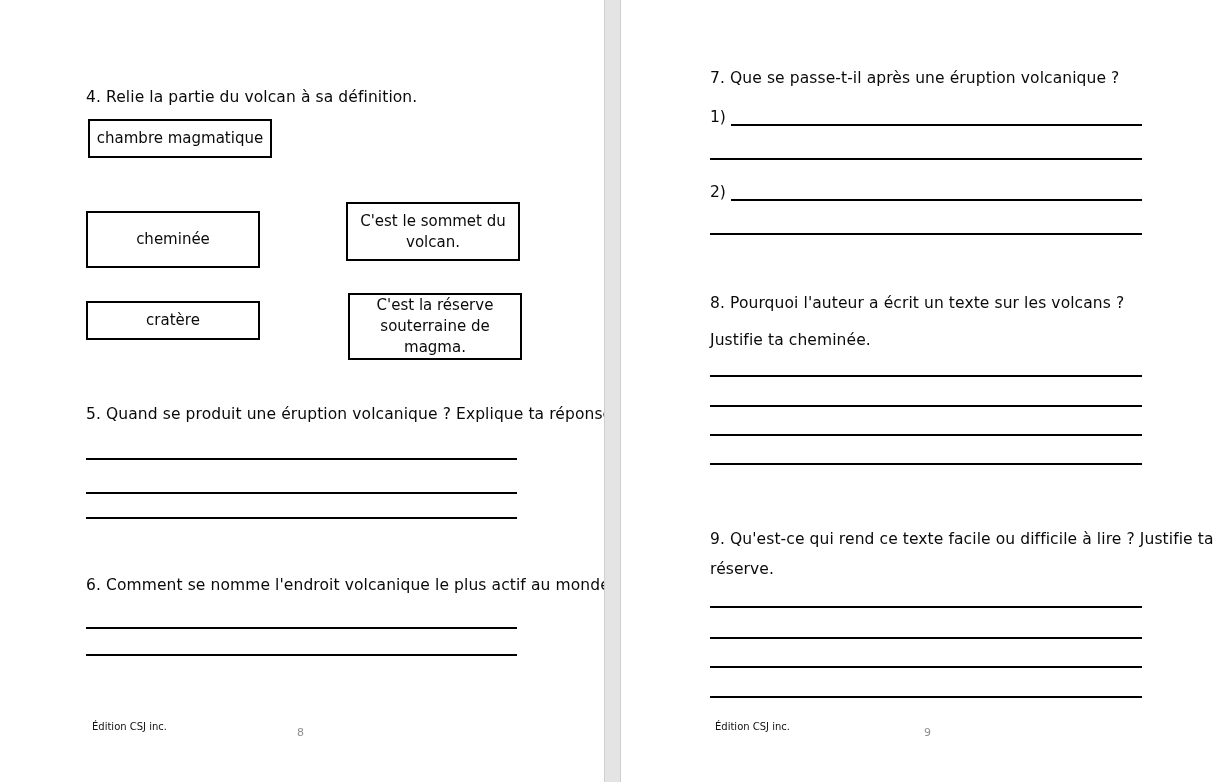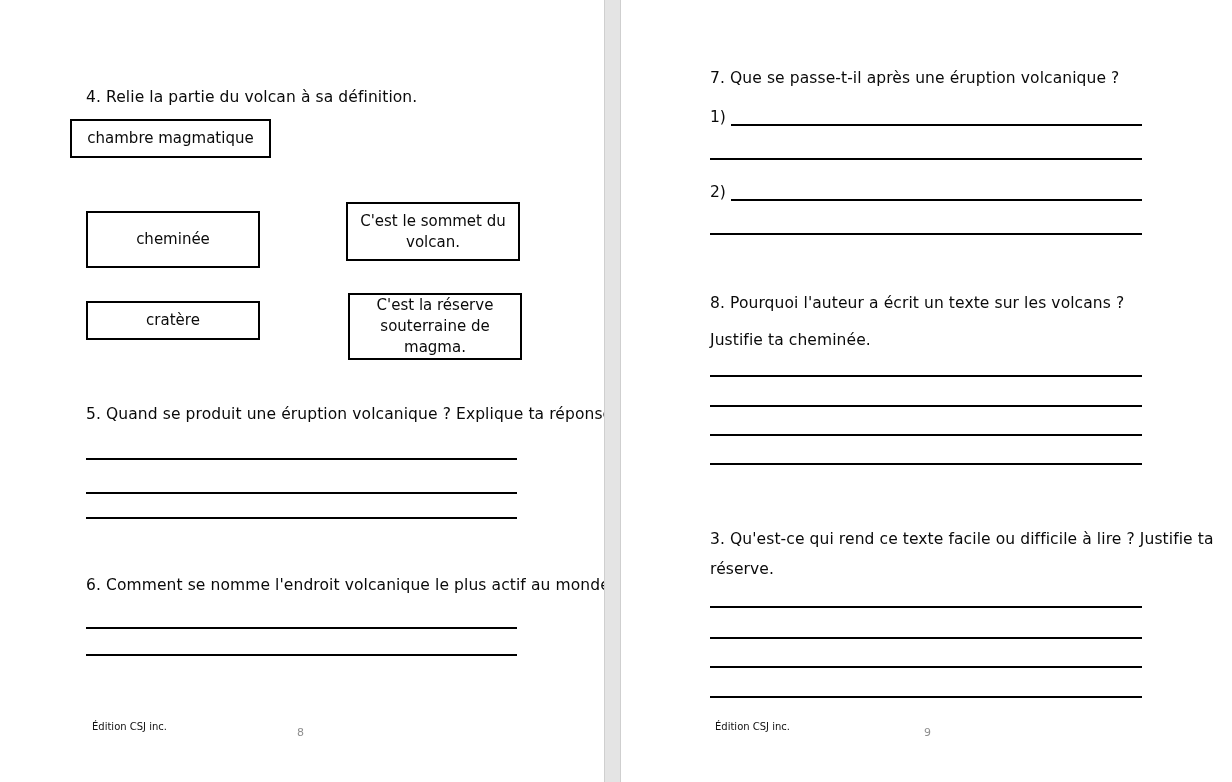--- a/index.html
+++ b/index.html
@@ -122,21 +122,21 @@
 </head>
 <body>
 
 <div class="spread">
 
   <section class="page page-left">
     <div class="page-inner">
 
       <div class="q-text" style="left:86px; top:68px;margin-top:19px;">4. Relie la partie du volcan à sa définition.</div>
 
-      <div class="mbox mbox-term" style="left:70px; top:119px; width:201px; height:39px;">chambre magmatique</div>
+      <div class="mbox mbox-term" style="left:88px; top:119px; width:184px; height:39px;">chambre magmatique</div>
 
       <div class="mbox mbox-term" style="left:86px; top:211px; width:174px; height:57px;text-align:center;">cheminée</div>
 
       <div class="mbox mbox-term" style="left:86px; top:301px; width:174px; height:39px;">cratère</div>
 
 
       <div class="mbox mbox-def" style="left:346px; top:202px; width:174px; height:59px;">C'est le sommet du volcan.</div>
 
       <div class="mbox mbox-def" style="left:348px; top:293px; width:174px; height:67px;">C'est la réserve souterraine de magma.</div>
 
@@ -173,21 +173,21 @@
       <div class="rule" style="left:89px; top:233px; width:432px;"></div>
 
       <div class="q-text" style="left:89px; top:293px;">8. Pourquoi l'auteur a écrit un texte sur les volcans ?</div>
       <div class="q-text" style="left:89px; top:330px;">Justifie ta cheminée.</div>
 
       <div class="rule" style="left:89px; top:375px; width:432px;"></div>
       <div class="rule" style="left:89px; top:405px; width:432px;"></div>
       <div class="rule" style="left:89px; top:434px; width:432px;"></div>
       <div class="rule" style="left:89px; top:463px; width:432px;"></div>
 
-      <div class="q-text" style="left:89px; top:529px;">3. Qu'est-ce qui rend ce texte facile ou difficile à lire ? Justifie ta</div>
+      <div class="q-text" style="left:89px; top:529px;">9. Qu'est-ce qui rend ce texte facile ou difficile à lire ? Justifie ta</div>
       <div class="q-text" style="left:89px; top:559px;">réserve.</div>
 
       <div class="rule" style="left:89px; top:606px; width:432px;"></div>
       <div class="rule" style="left:89px; top:637px; width:432px;"></div>
       <div class="rule" style="left:89px; top:666px; width:432px;"></div>
       <div class="rule" style="left:89px; top:696px; width:432px;"></div>
 
       <div class="footer-brand" style="left:94px; top:720px;">Édition CSJ inc.</div>
       <div class="footer-page" style="left:303px; top:726px;">9</div>
 

